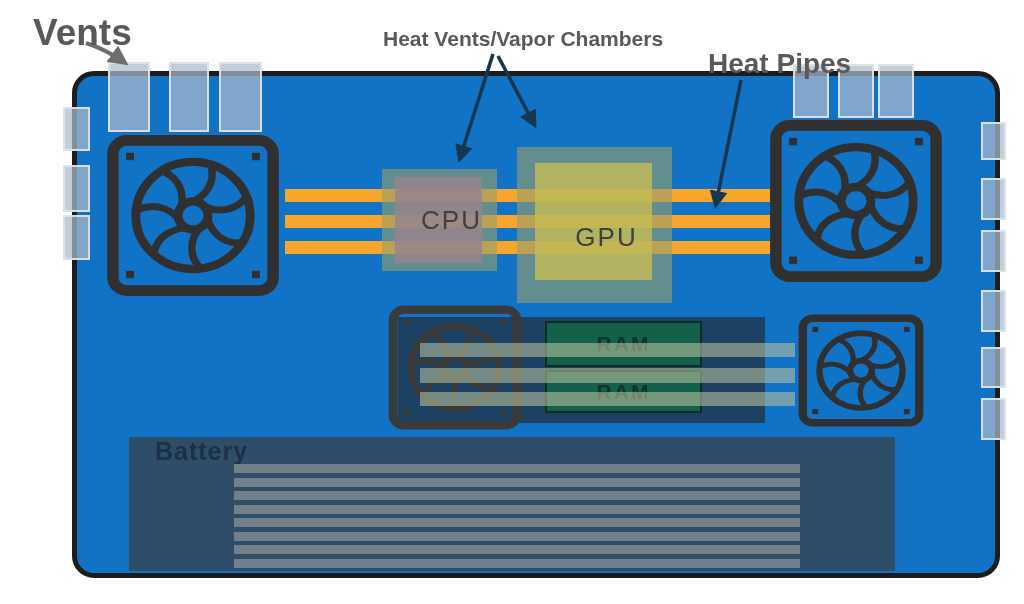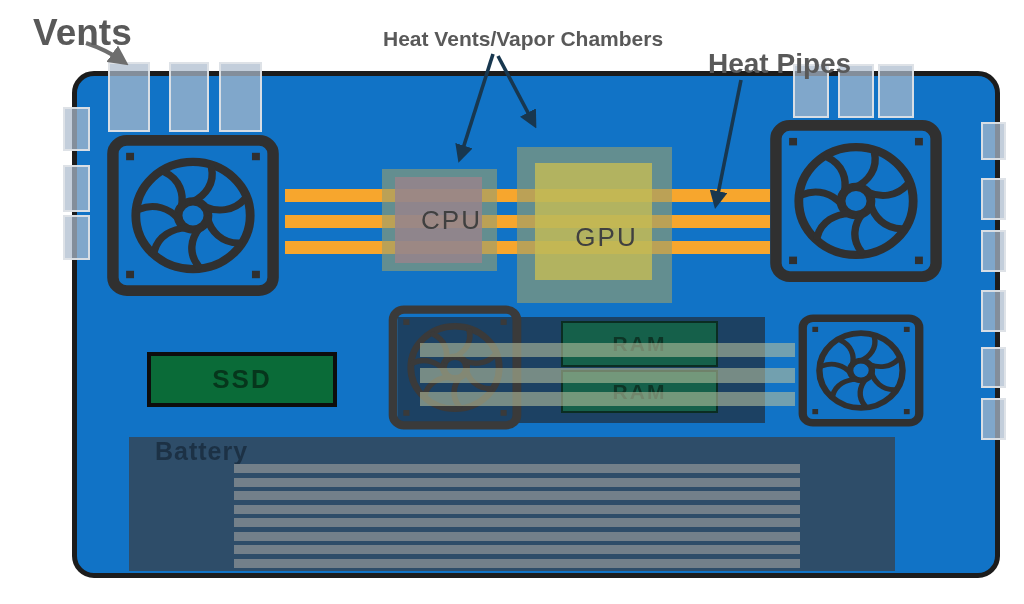--- a/index.html
+++ b/index.html
@@ -39,21 +39,21 @@
   .fan svg{display:block;width:100%;height:100%;}
 
   
   .panel{left:398px;top:317px;width:367px;height:106px;background:#1c4163;z-index:2;}
   .bar{left:420px;width:375px;background:rgba(184,193,158,0.58);z-index:10;}
 
   
   .ram{
     left:545px;width:157px;background:#15604a;border:2px solid #0b2d22;
     z-index:9;display:flex;align-items:center;justify-content:center;
-    font-weight:bold;font-size:21px;letter-spacing:2px;color:#0d3526;box-sizing:border-box;margin-left:16px;
+    font-weight:bold;font-size:21px;letter-spacing:2px;color:#0d3526;box-sizing:border-box;
   }
   .ssd{
     left:147px;top:352px;width:190px;height:55px;background:#0a6b38;border:4px solid #0d0d0d;
     z-index:9;display:flex;align-items:center;justify-content:center;
     font-weight:bold;font-size:26px;letter-spacing:2px;color:#06361c;box-sizing:border-box;
   }
 
   
   .battery{left:129px;top:437px;width:766px;height:134px;background:#2e4d69;z-index:2;}
   .battery-label{
@@ -139,23 +139,20 @@
     <div class="stripe" style="top:27px;"></div>
     <div class="stripe" style="top:41px;"></div>
     <div class="stripe" style="top:54px;"></div>
     <div class="stripe" style="top:68px;"></div>
     <div class="stripe" style="top:81px;"></div>
     <div class="stripe" style="top:95px;"></div>
     <div class="stripe" style="top:108px;"></div>
     <div class="stripe" style="top:122px;"></div>
   </div>
 
-  <div class="abs ssd">
-    <span>SSD</span>
-  </div>
 
   <div class="abs ram" style="top:321px;height:46px;">
     <span>RAM</span>
   </div>
   <div class="abs ram" style="top:370px;height:43px;">
     <span>RAM</span>
   </div>
 
   <div class="abs fan" style="left:105px;top:133px;width:176px;height:165px;">
     <svg viewBox="0 0 100 100" preserveAspectRatio="none">

